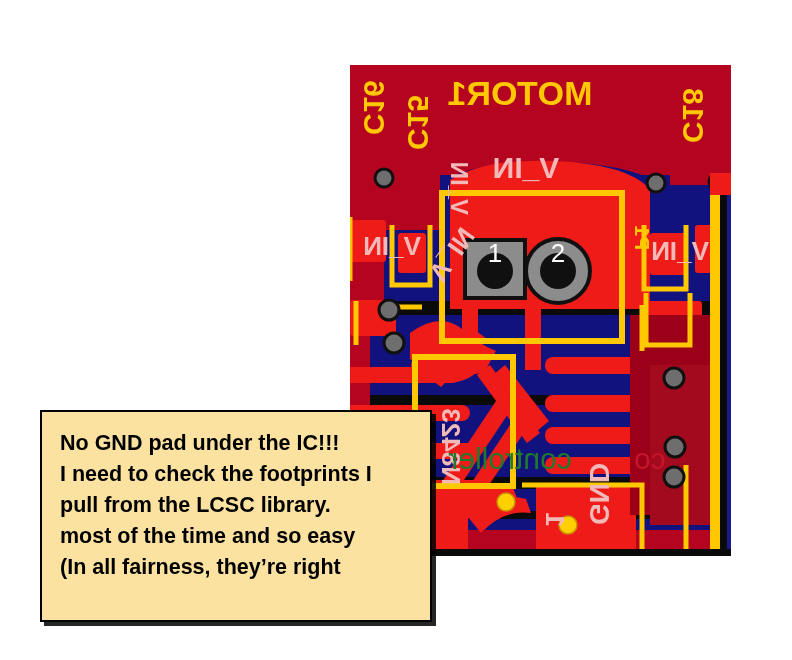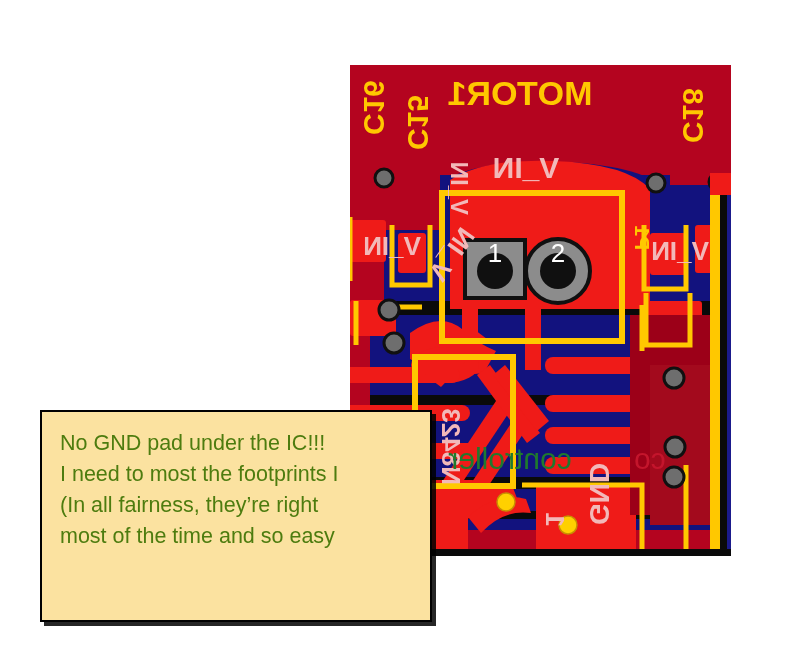--- a/index.html
+++ b/index.html
@@ -39,25 +39,26 @@
     border: 2px solid #000000;
     box-shadow: 4px 4px 0 rgba(0,0,0,0.85);
     padding: 16px 14px 10px 18px;
   }
   #callout-lines {
     margin: 0;
     padding: 0;
     list-style: none;
   }
   #callout-lines li {
-    color: #4d7c0f;
+    color: #000000;
     font-size: 21.5px;
     line-height: 31px;
     font-family: "Liberation Sans", sans-serif;
     white-space: nowrap;
+    font-weight: bold;
   }
 </style>
 </head>
 <body>
 
 <div id="pcb-panel">
   <svg id="pcb-svg" width="381" height="491" viewBox="0 0 381 491" xmlns="http://www.w3.org/2000/svg">
     <defs>
       <clipPath id="boardClip">
           <rect x="0" y="0" width="381" height="491"></rect>
@@ -226,17 +227,18 @@
       </g>
 
       <rect x="0" y="484" width="381" height="7" fill="#0a0a0a"></rect>
     </g>
   </svg>
 </div>
 
 <div id="callout-note">
   <ul id="callout-lines">
     <li>No GND pad under the IC!!!</li>
-    <li>I need to most the footprints I</li>
+    <li>I need to check the footprints I</li>
+    <li>pull from the LCSC library.</li>
+    <li>most of the time and so easy</li>
     <li>(In all fairness, they’re right</li>
-    <li>most of the time and so easy</li>
   </ul>
 </div>
 
 </body></html>

